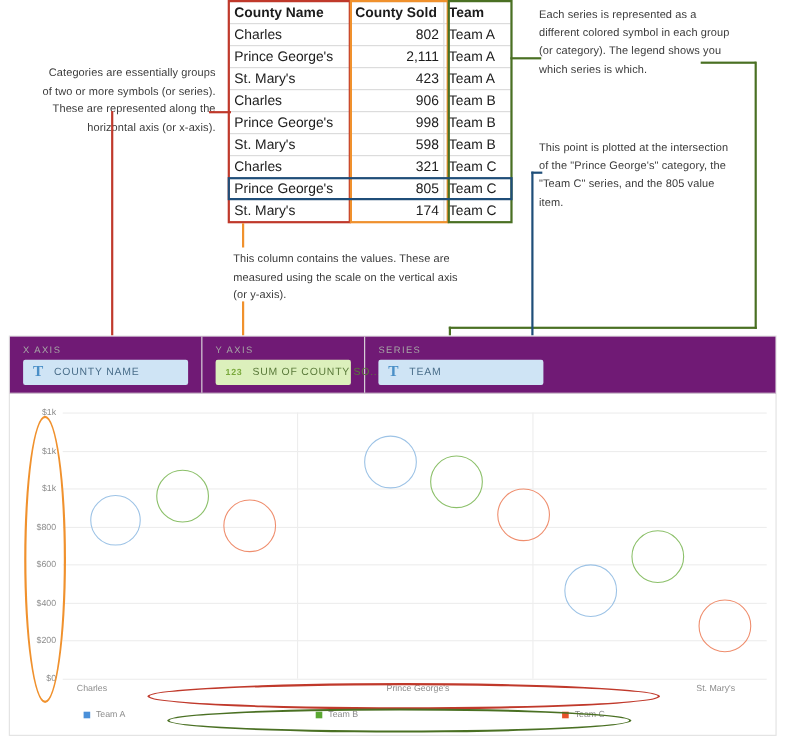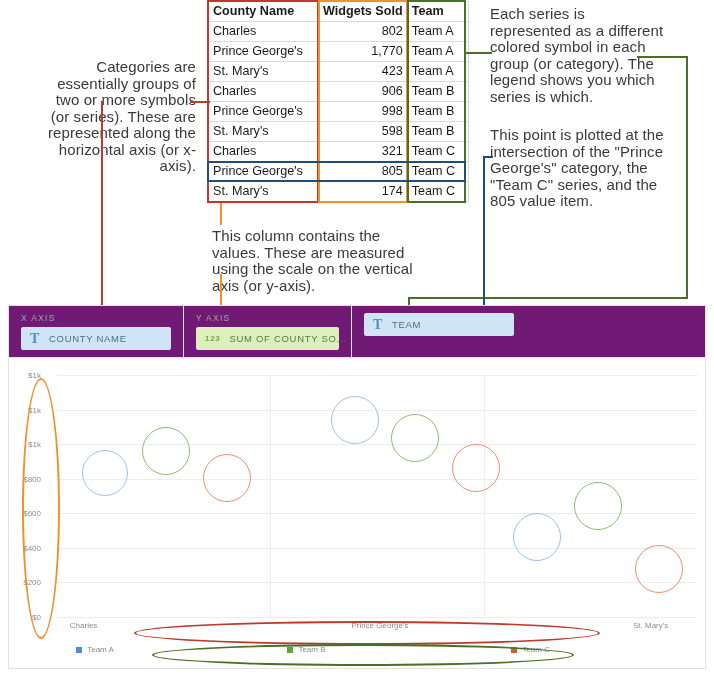--- a/index.html
+++ b/index.html
@@ -12,21 +12,21 @@
     position: relative;
     width: 714px;
     height: 676px;
     overflow: hidden;
     background: #ffffff;
   }
 
   
   .callout {
     position: absolute;
-    font-size: 15px;
+    font-size: 10px;
     line-height: 16.5px;
     color: #3a3a3a;
     letter-spacing: 0.1px;
   }
   #callout-categories { left: 36px; top: 59px; width: 160px; text-align: right; }
   #callout-series     { left: 490px; top: 6px;  width: 180px; text-align: left; }
   #callout-point      { left: 490px; top: 127px; width: 175px; text-align: left; }
   #callout-values     { left: 212px; top: 228px; width: 215px; text-align: left; }
 
   
@@ -121,39 +121,39 @@
     display: flex;
     align-items: center;
     height: 23px;
     padding: 0 9px;
     border-radius: 2px;
     font-size: 9.5px;
     letter-spacing: 0.7px;
     white-space: nowrap;
   }
   .pill.text  { background: #cfe4f5; color: #4a6e8a; width: 150px; }
-  .pill.num   { background: #dcf0bc; color: #5a7a3a; width: 143px; }
+  .pill.num   { background: #dcf0bc; color: #5a7a3a; width: 123px; }
   .pill.text2 { background: #cfe4f5; color: #4a6e8a; width: 150px; }
   .pill-icon { font-weight: bold; margin-right: 9px; }
   .pill-icon.tt  { font-family: "Liberation Serif", serif; font-size: 14px; color: #4a8fc7; }
   .pill-icon.n123{ font-size: 8px; color: #7aa93c; font-family: "Liberation Sans", sans-serif; }
 
   
   #plot-wrap { position: relative; height: 311px; }
   #plot {
     position: absolute;
     left: 48px; top: 17px;
     right: 8px; bottom: 52px;
   }
   .gridline { position: absolute; left: 0; right: 0; height: 1px; background: #ededed; }
   .vgrid { position: absolute; top: 0; bottom: 0; width: 1px; background: #ededed; }
   .ytick {
     position: absolute;
     right: 100%;
-    margin-right: 16px;
+    margin-right: 6px;
     font-size: 8px;
     color: #8c8c8c;
     transform: translateY(-50%);
     white-space: nowrap;
   }
   .bubble {
     position: absolute;
     border-radius: 50%;
     border: 1.4px solid;
     transform: translate(-50%, -50%);
@@ -204,33 +204,33 @@
 
   <div class="callout" id="callout-categories">Categories are essentially groups of two or more symbols (or series). These are represented along the horizontal axis (or x-axis).</div>
   <div class="callout" id="callout-series">Each series is represented as a different colored symbol in each group (or category). The legend shows you which series is which.</div>
   <div class="callout" id="callout-point">This point is plotted at the intersection of the "Prince George's" category, the "Team C" series, and the 805 value item.</div>
   <div class="callout" id="callout-values">This column contains the values. These are measured using the scale on the vertical axis (or y-axis).</div>
 
   <table id="data-table">
     <thead>
       <tr>
         <th class="col-county">County Name</th>
-        <th class="col-widgets">Widgets Sold</th>
+        <th class="col-widgets">County Sold</th>
         <th class="col-team">Team</th>
       </tr>
     </thead>
     <tbody id="table-body">
         <tr>
           <td class="col-county">Charles</td>
           <td class="col-widgets">802</td>
           <td class="col-team">Team A</td>
         </tr>
         <tr>
           <td class="col-county">Prince George's</td>
-          <td class="col-widgets">1,770</td>
+          <td class="col-widgets">2,111</td>
           <td class="col-team">Team A</td>
         </tr>
         <tr>
           <td class="col-county">St. Mary's</td>
           <td class="col-widgets">423</td>
           <td class="col-team">Team A</td>
         </tr>
         <tr>
           <td class="col-county">Charles</td>
           <td class="col-widgets">906</td>
@@ -306,20 +306,21 @@
 
       <div class="field-slot">
         <div class="field-label">Y AXIS</div>
         <div class="pill num">
           <span class="pill-icon n123">123</span>
           <span>SUM OF COUNTY SO...</span>
         </div>
       </div>
 
       <div class="field-slot last">
+        <div class="field-label">SERIES</div>
         <div class="pill text2">
           <span class="pill-icon tt">T</span>
           <span>TEAM</span>
         </div>
       </div>
 
     </div>
 
     <div id="plot-wrap">
       <div id="plot">

